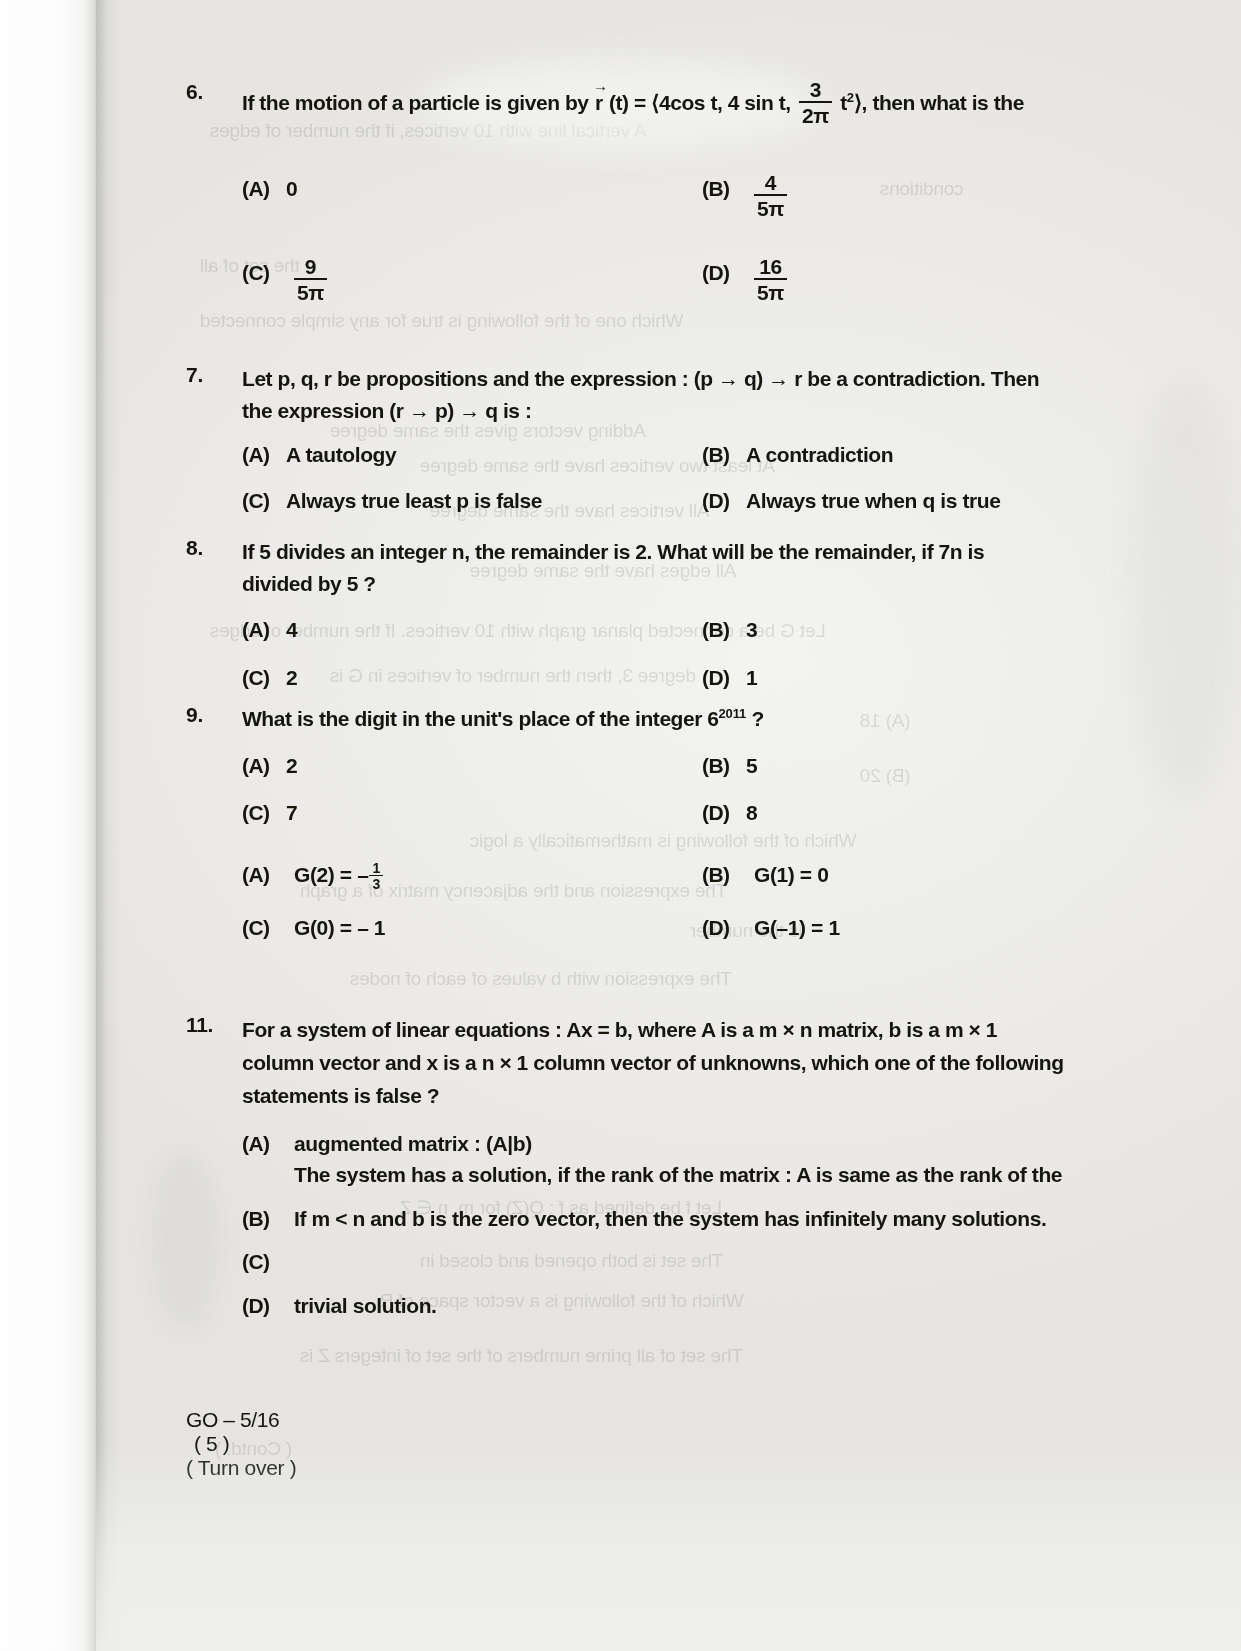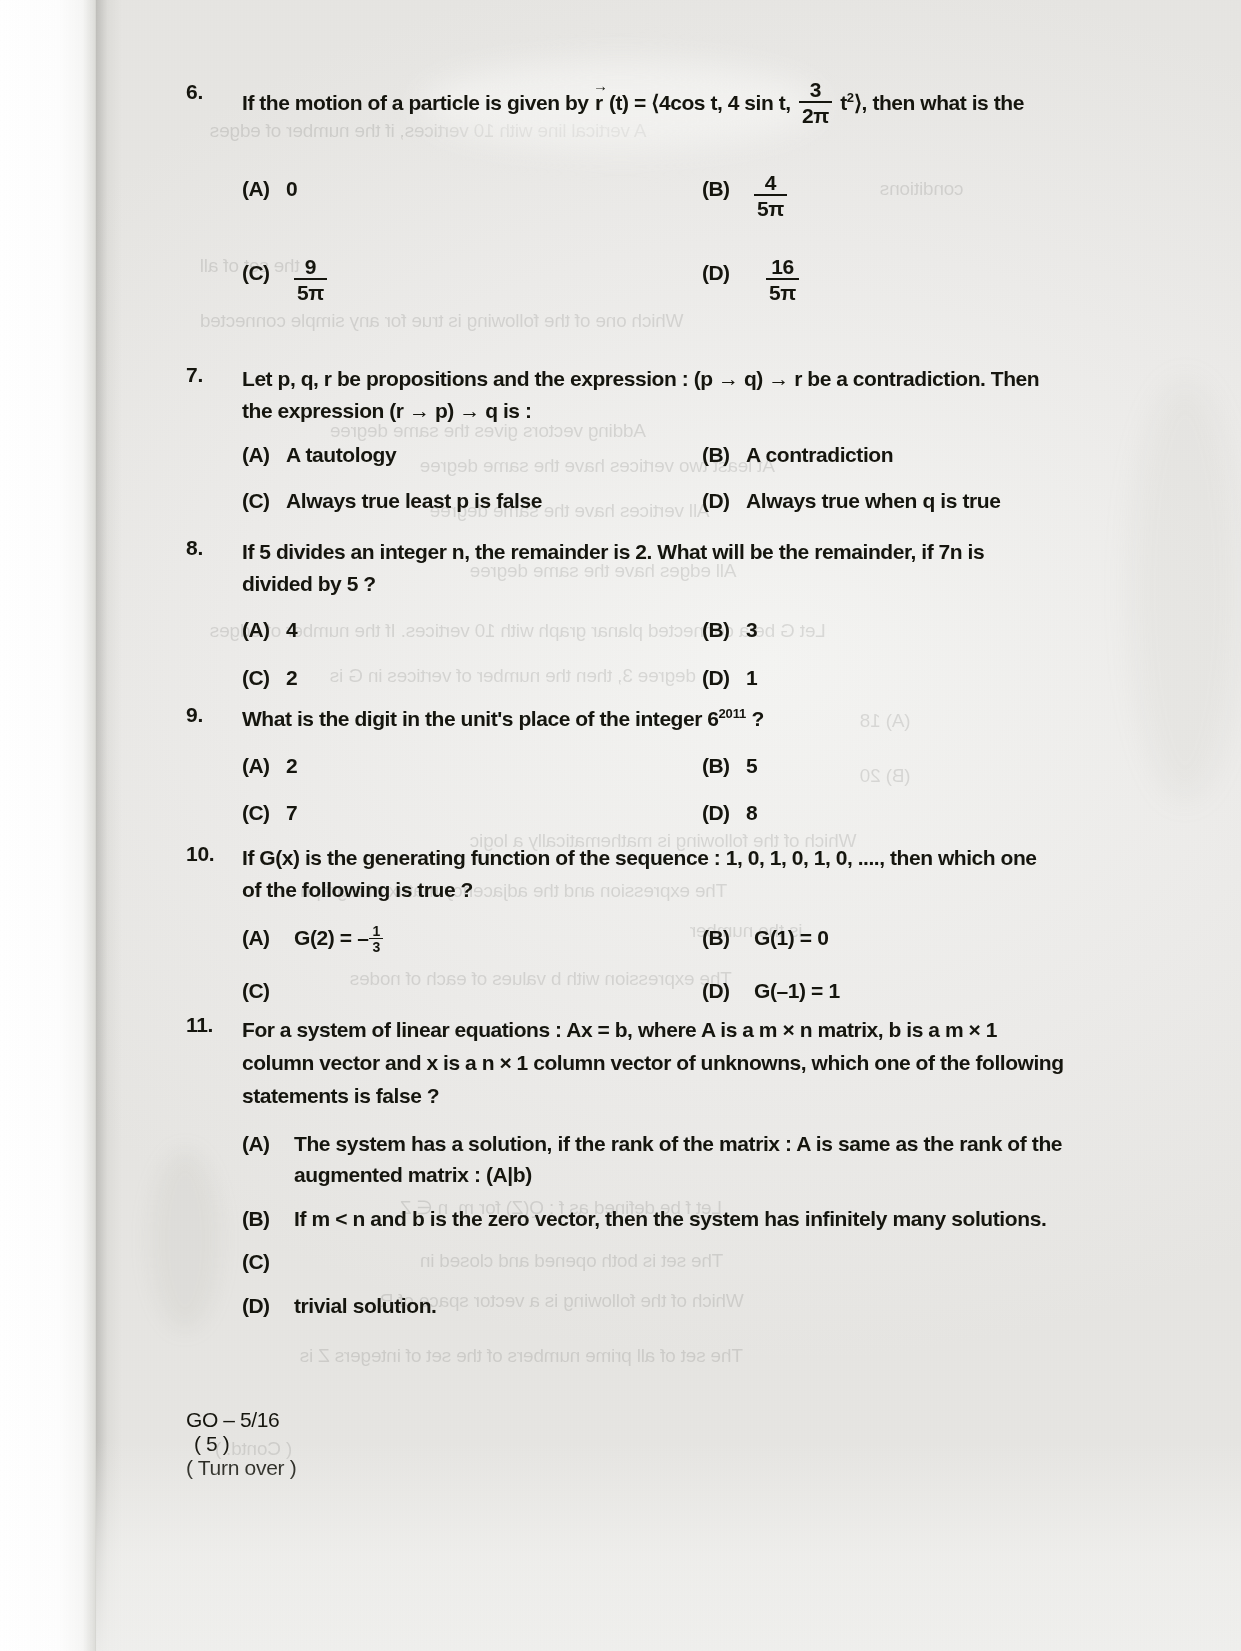--- a/index.html
+++ b/index.html
@@ -251,21 +251,21 @@
       </div>
       <div class="opt">
         <span class="opt-tag">(C)</span>
         <span class="frac" style="margin-left:8px;">
           <span class="num">9</span>
           <span class="den">5π</span>
         </span>
       </div>
       <div class="opt">
         <span class="opt-tag">(D)</span>
-        <span class="frac" style="margin-left:20px;">
+        <span class="frac" style="margin-left:8px;">
           <span class="num">16</span>
           <span class="den">5π</span>
         </span>
       </div>
     </div>
   </div>
 
   <div class="q-block" style="top:363px;">
     <div class="q-row">
       <div class="q-num">7.</div>
@@ -343,41 +343,35 @@
         <span class="opt-text">7</span>
       </div>
       <div class="opt">
         <span class="opt-tag">(D)</span>
         <span class="opt-text">8</span>
       </div>
     </div>
   </div>
 
   <div class="q-block" style="top:842px;">
-    <div class="q-row">
-      <div class="q-num">10.</div>
-      <div class="q-body tight">
-        <div>If G(x) is the generating function of the sequence : 1, 0, 1, 0, 1, 0, ...., then which one</div>
-        <div>of the following is true ?</div>
-      </div>
-    </div>
     <div class="opts" style="margin-top:12px;row-gap:10px;grid-template-columns:460px 1fr;">
       <div class="opt">
         <span class="opt-tag wide">(A)</span>
         <span class="opt-text"><span>G(2) = –</span><span class="frac small">
               <span class="num">1</span>
               <span class="den">3</span>
             </span></span>
       </div>
       <div class="opt">
         <span class="opt-tag wide">(B)</span>
         <span class="opt-text">G(1) = 0</span>
       </div>
       <div class="opt">
         <span class="opt-tag wide">(C)</span>
+        <span class="opt-text">G(0) = – 1</span>
       </div>
       <div class="opt">
         <span class="opt-tag wide">(D)</span>
         <span class="opt-text">G(–1) = 1</span>
       </div>
     </div>
   </div>
 
   <div class="q-block" style="top:1013px;">
     <div class="q-row">
@@ -385,22 +379,22 @@
       <div class="q-body" style="line-height:1.58;">
         <div>For a system of linear equations : Ax = b, where A is a m × n matrix, b is a m × 1</div>
         <div>column vector and x is a n × 1 column vector of unknowns, which one of the following</div>
         <div>statements is false ?</div>
       </div>
     </div>
     <div class="opts stacked" style="margin-top:10px;row-gap:2px;">
       <div class="opt">
         <span class="opt-tag wide">(A)</span>
         <span class="opt-text">
+          <span style="display:block;">augmented matrix : (A|b)</span>
           <span>The system has a solution, if the rank of the matrix : A is same as the rank of the</span>
-          <span style="display:block;">augmented matrix : (A|b)</span>
         </span>
       </div>
       <div class="opt">
         <span class="opt-tag wide">(B)</span>
         <span class="opt-text">If m &lt; n and b is the zero vector, then the system has infinitely many solutions.</span>
       </div>
       <div class="opt">
         <span class="opt-tag wide">(C)</span>
       </div>
       <div class="opt">

